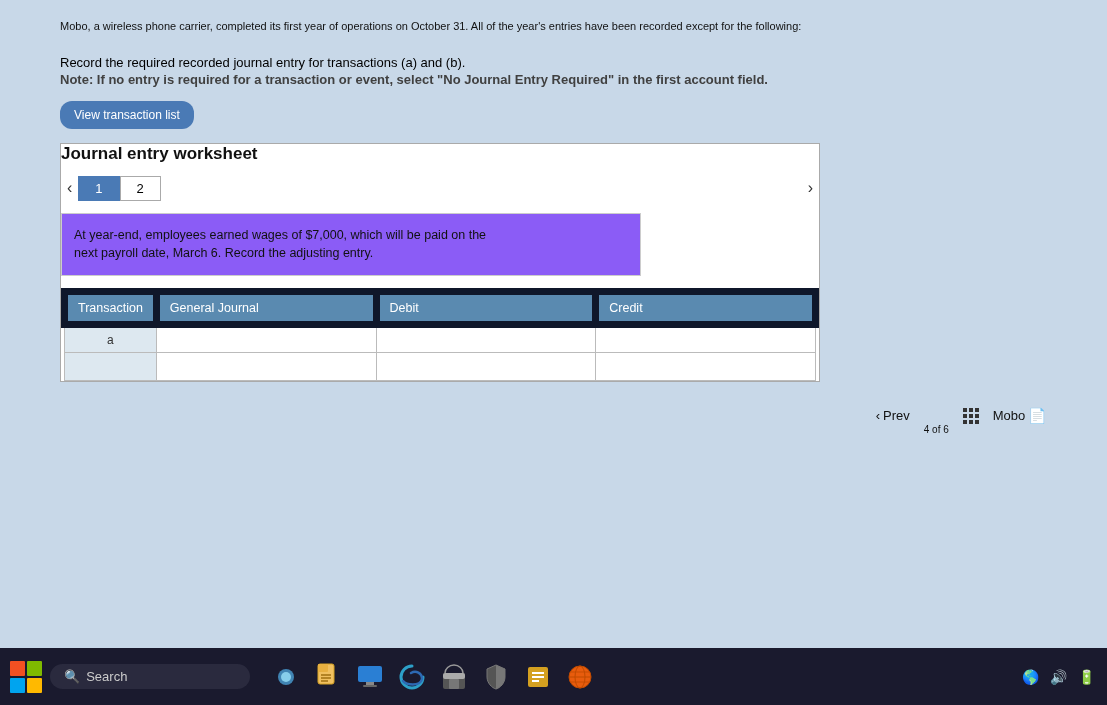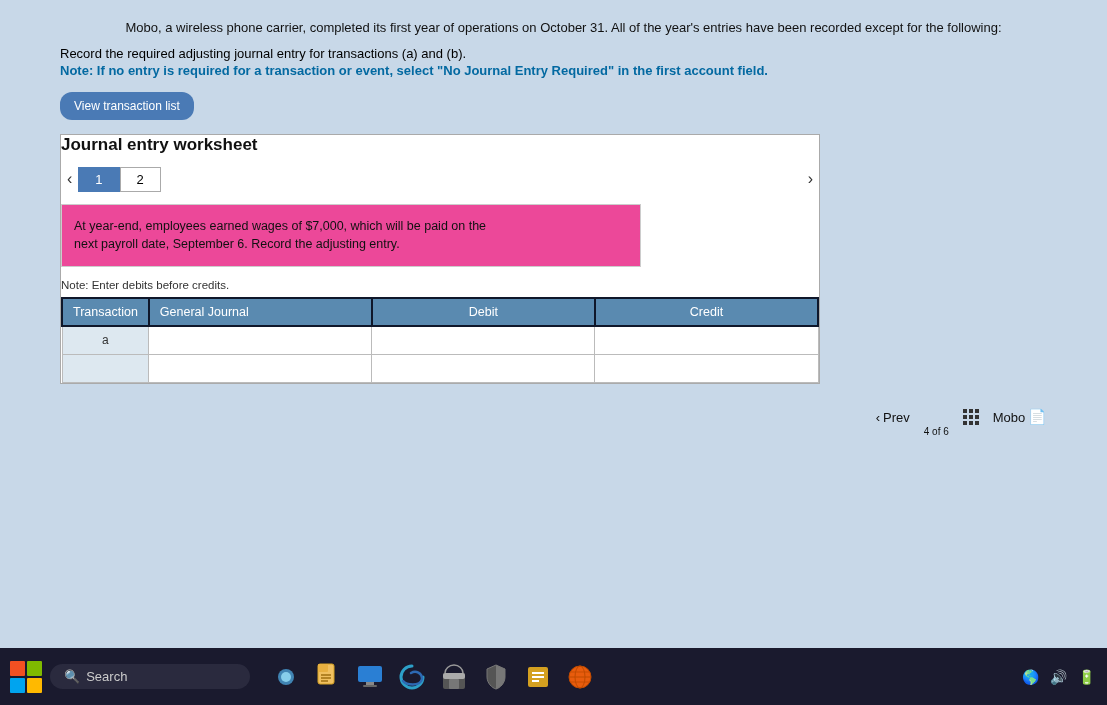--- a/index.html
+++ b/index.html
@@ -17,23 +17,22 @@
       background: #c8d8e8;
       width: 100%;
       height: 648px;
       padding: 18px 40px 10px 60px;
       position: relative;
     }
 
     .problem-text {
       color: #111;
       line-height: 1.5;
-      margin-bottom: 8px;
-      font-size: 13px;
-      text-align: center;
+      margin-bottom: 20px;
+      font-size: 11px;
     }
 
     .problem-text p {
       margin-bottom: 2px;
     }
 
     .sub-items {
       margin-left: 10px;
       margin-bottom: 8px;
     }
@@ -48,21 +47,21 @@
     }
 
     .required-section .record-text {
       font-size: 13px;
       margin-bottom: 2px;
     }
 
     .required-section .note-text {
       font-size: 13px;
       font-weight: bold;
-      color: #0369a1;
+      color: #404040;
     }
 
     .btn-view-transaction {
       background: #4a7ab5;
       color: white;
       border: none;
       padding: 7px 14px;
       font-size: 12px;
       cursor: pointer;
       margin-bottom: 14px;
@@ -114,47 +113,47 @@
       border-color: #4a7ab5;
     }
 
     .transaction-description {
       border: 1px solid #ccc;
       padding: 12px;
       margin-bottom: 12px;
       font-size: 12.5px;
       line-height: 1.5;
       color: #111;
-      background: #ec4899;
+      background: #8b5cf6;
       max-width: 580px;
     }
 
     .note-enter {
       font-size: 11.5px;
       color: #333;
       margin-bottom: 6px;
     }
 
     table.journal-table {
       width: 100%;
       border-collapse: collapse;
       font-size: 12.5px;
     }
 
     table.journal-table th {
       background: #5a8ab0;
       color: white;
       padding: 6px 10px;
       text-align: left;
-      border: 2px solid #0f172a;
+      border: 7px solid #0f172a;
       font-weight: normal;
     }
 
     table.journal-table th.center {
-      text-align: center;
+      text-align: left;
     }
 
     table.journal-table td {
       border: 1px solid #bbb;
       padding: 5px 10px;
       height: 28px;
       background: white;
     }
 
     table.journal-table td.transaction-col {
@@ -338,21 +337,21 @@
 
 <div class="main-content">
 
   
   <div class="problem-text">
     <p>Mobo, a wireless phone carrier, completed its first year of operations on October 31. All of the year's entries have been recorded except for the following:</p>
   </div>
 
   
   <div class="required-section">
-    <div class="record-text">Record the required adjusting journal entry for transactions (a) and (b).</div>
+    <div class="record-text">Record the required recorded journal entry for transactions (a) and (b).</div>
     <div class="note-text">
       <span>Note: If no entry is required for a transaction or event, select "No Journal Entry Required" in the first account field.</span>
     </div>
   </div>
 
   
   <button class="btn-view-transaction">View transaction list</button>
 
   
   <div class="worksheet-container">
@@ -360,24 +359,23 @@
 
     <div class="tab-nav">
       <button class="tab-chevron-left">‹</button>
       <button class="tab-btn active">1</button>
       <button class="tab-btn">2</button>
       <button class="tab-chevron-right" style="margin-left: auto;">›</button>
     </div>
 
     <div class="transaction-description">
       <span>At year-end, employees earned wages of $7,000, which will be paid on the</span><br>
-      <span>next payroll date, September 6. Record the adjusting entry.</span>
-    </div>
-
-    <div class="note-enter">Note: Enter debits before credits.</div>
+      <span>next payroll date, March 6. Record the adjusting entry.</span>
+    </div>
+
 
     <table class="journal-table">
       <thead>
         <tr>
           <th>Transaction</th>
           <th>General Journal</th>
           <th class="center">Debit</th>
           <th class="center">Credit</th>
         </tr>
       </thead>

